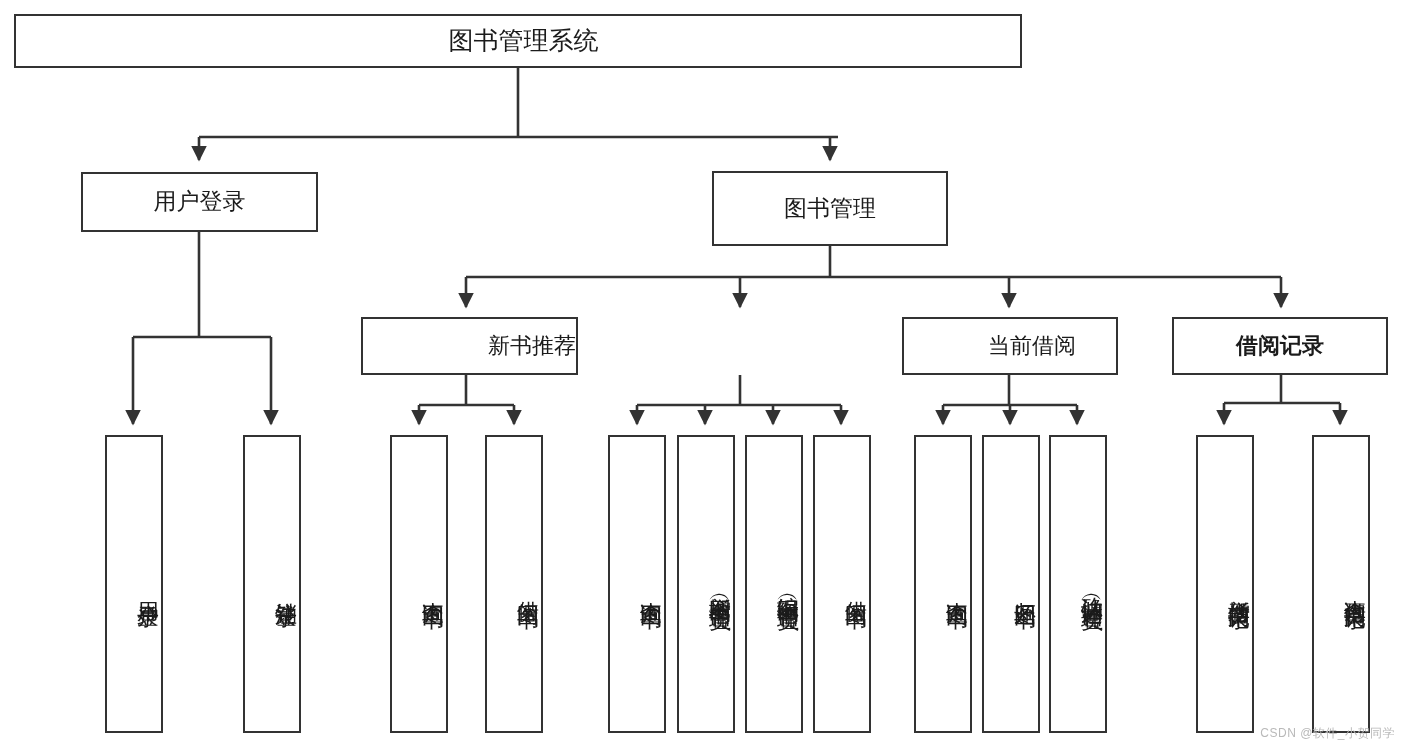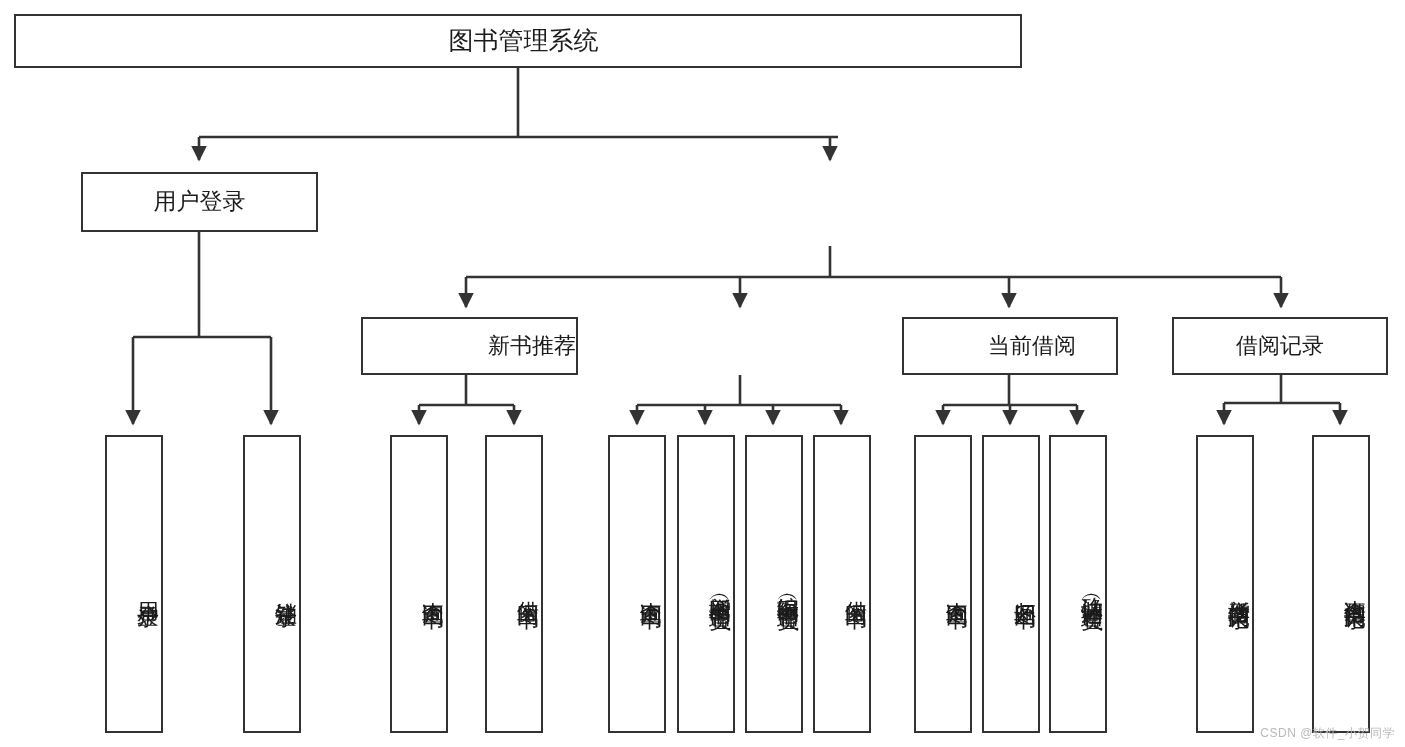--- a/index.html
+++ b/index.html
@@ -120,28 +120,31 @@
     </g>
   </svg>
 
   <div class="node root" style="left:14px; top:14px; width:1008px; height:54px;padding-left:11px;">
     <span>图书管理系统</span>
   </div>
 
   <div class="node lvl2" style="left:81px; top:172px; width:237px; height:60px;">
     <span>用户登录</span>
   </div>
+  <div class="node lvl2" style="left:712px; top:171px; width:236px; height:75px;">
+    <span>图书管理</span>
+  </div>
 
   <div class="node lvl3" style="left:361px; top:317px; width:217px; height:58px;justify-content:flex-end;">
     <span>新书推荐</span>
   </div>
   <div class="node lvl3" style="left:902px; top:317px; width:216px; height:58px;padding-left:44px;">
     <span>当前借阅</span>
   </div>
-  <div class="node lvl3" style="left:1172px; top:317px; width:216px; height:58px;">
+  <div class="node lvl3" style="left:1172px; top:317px; width:216px; height:58px;font-weight:bold;">
     <span>借阅记录</span>
   </div>
 
   <div class="node leaf" style="left:105px; top:435px; width:58px; height:298px;">
     <span class="vtext">用户登录</span>
   </div>
   <div class="node leaf" style="left:243px; top:435px; width:58px; height:298px;">
     <span class="vtext">注销登录</span>
   </div>
 

